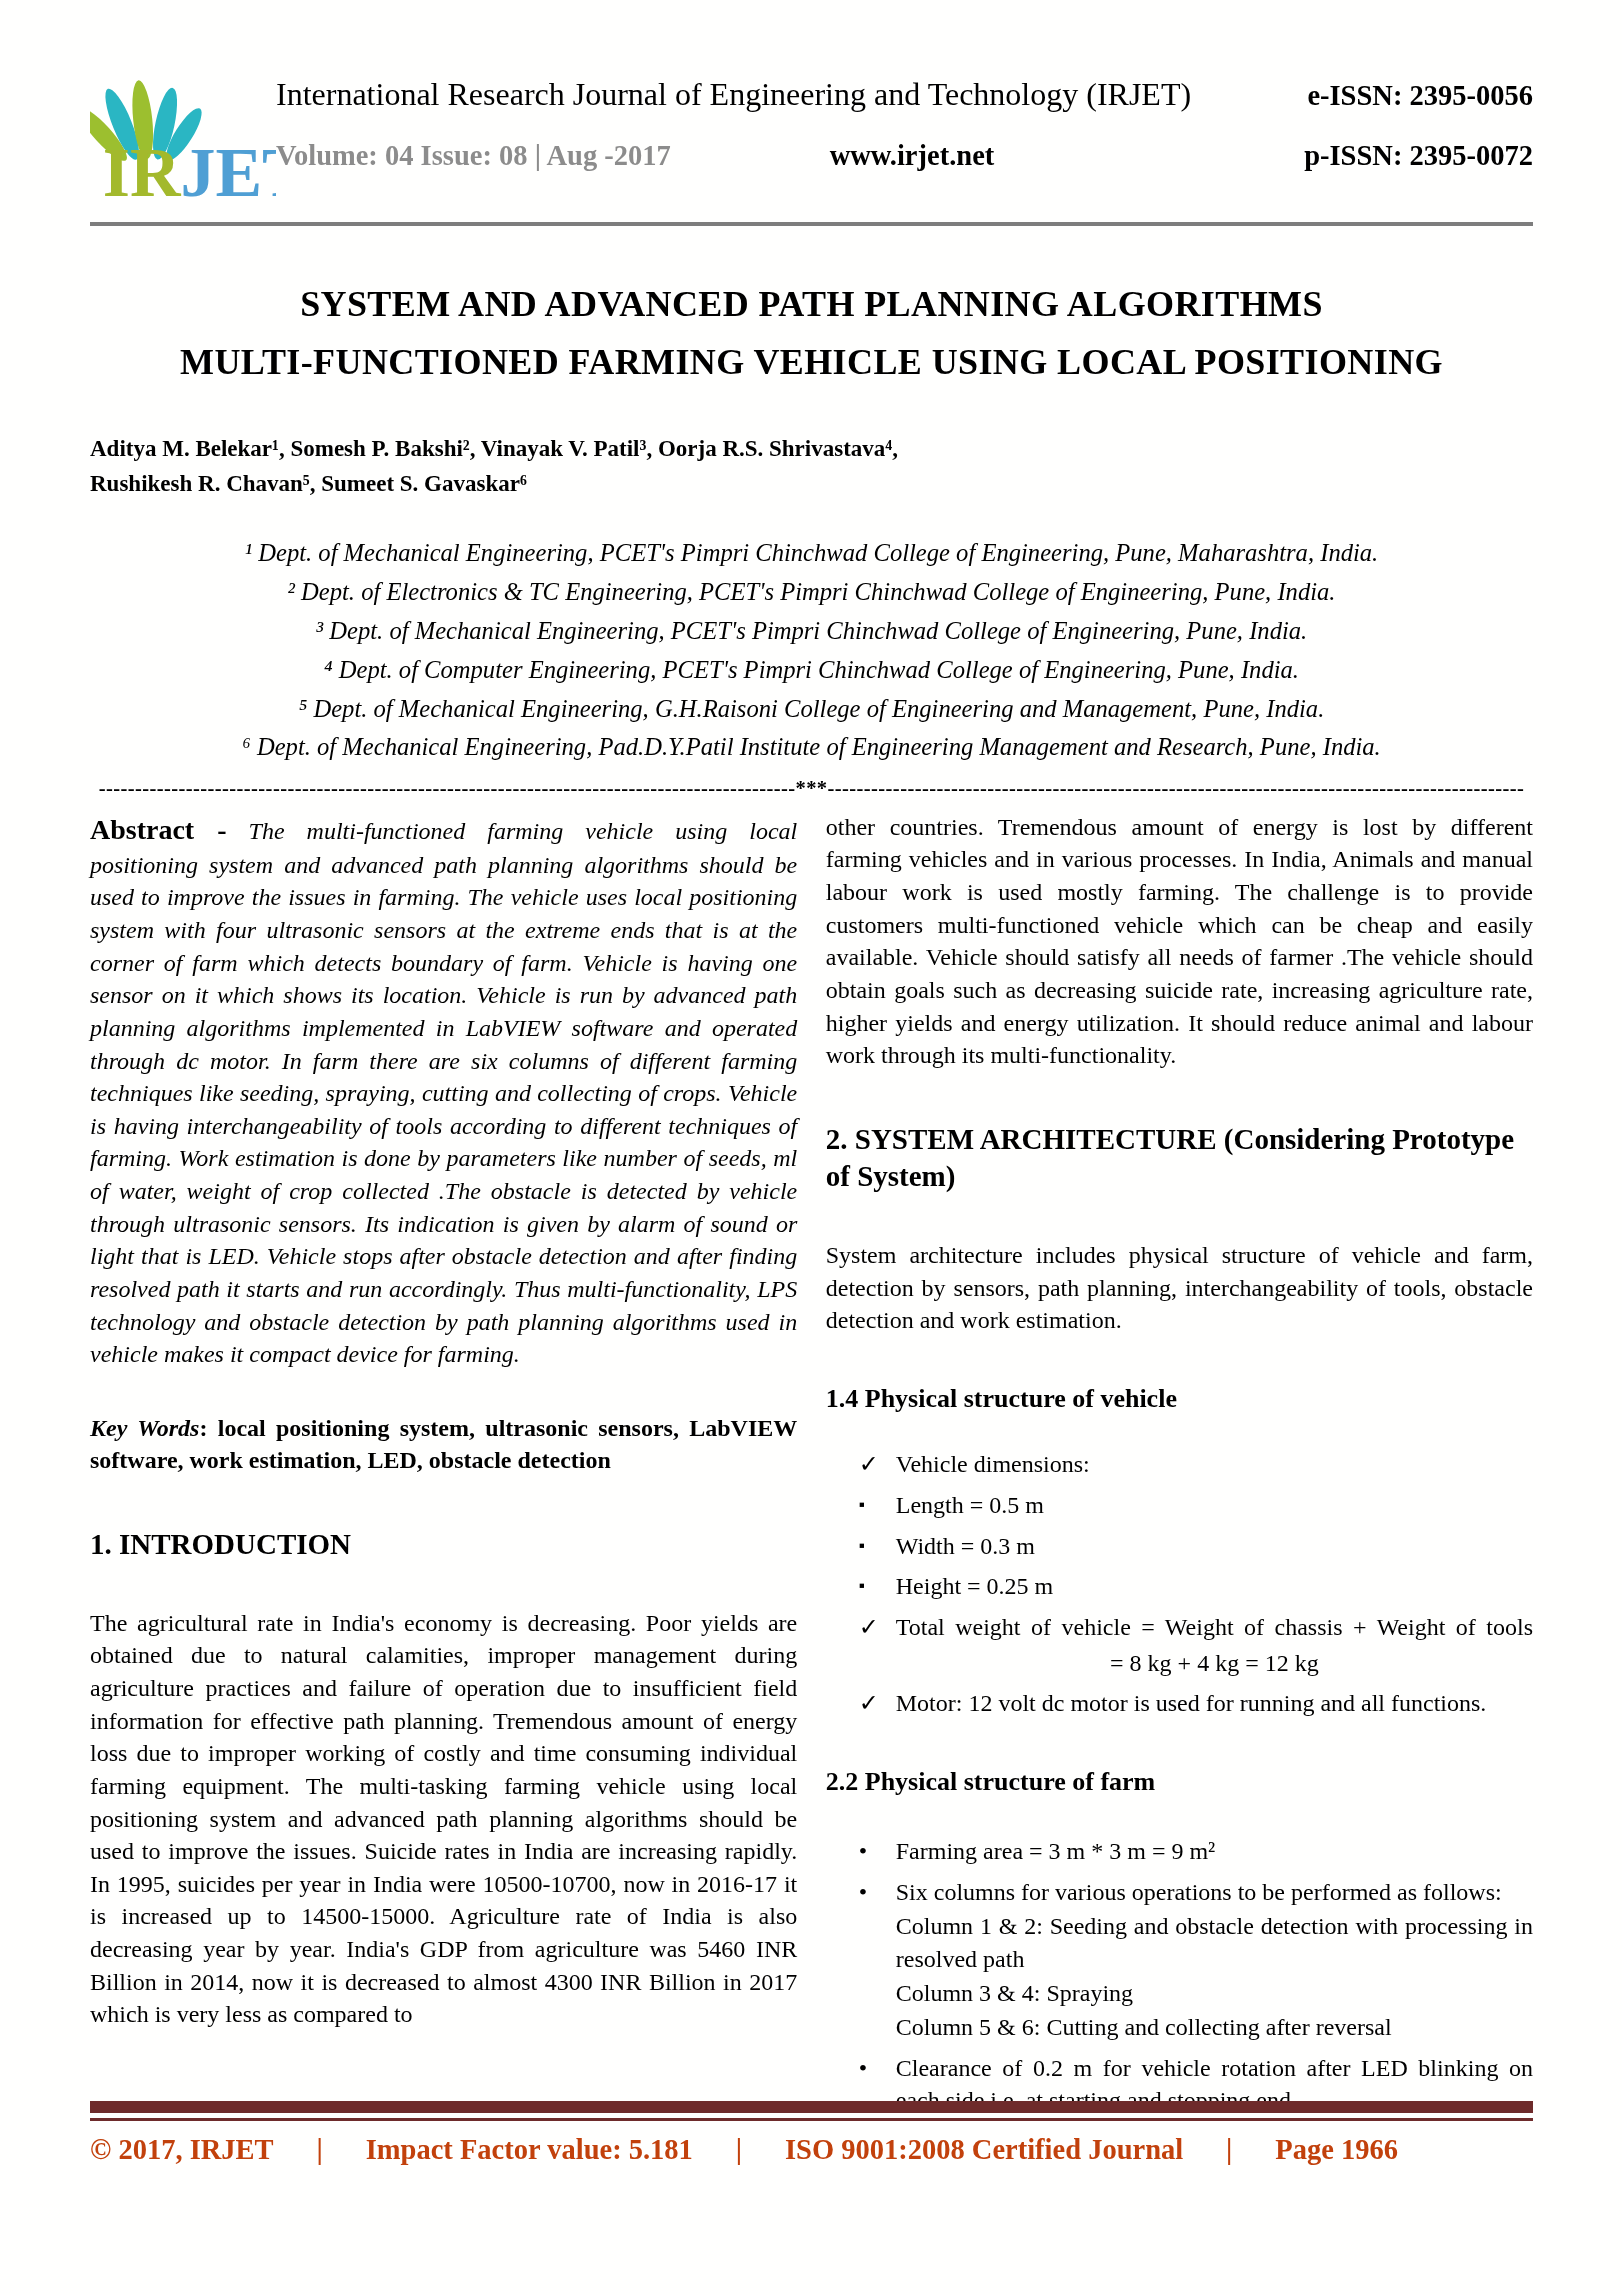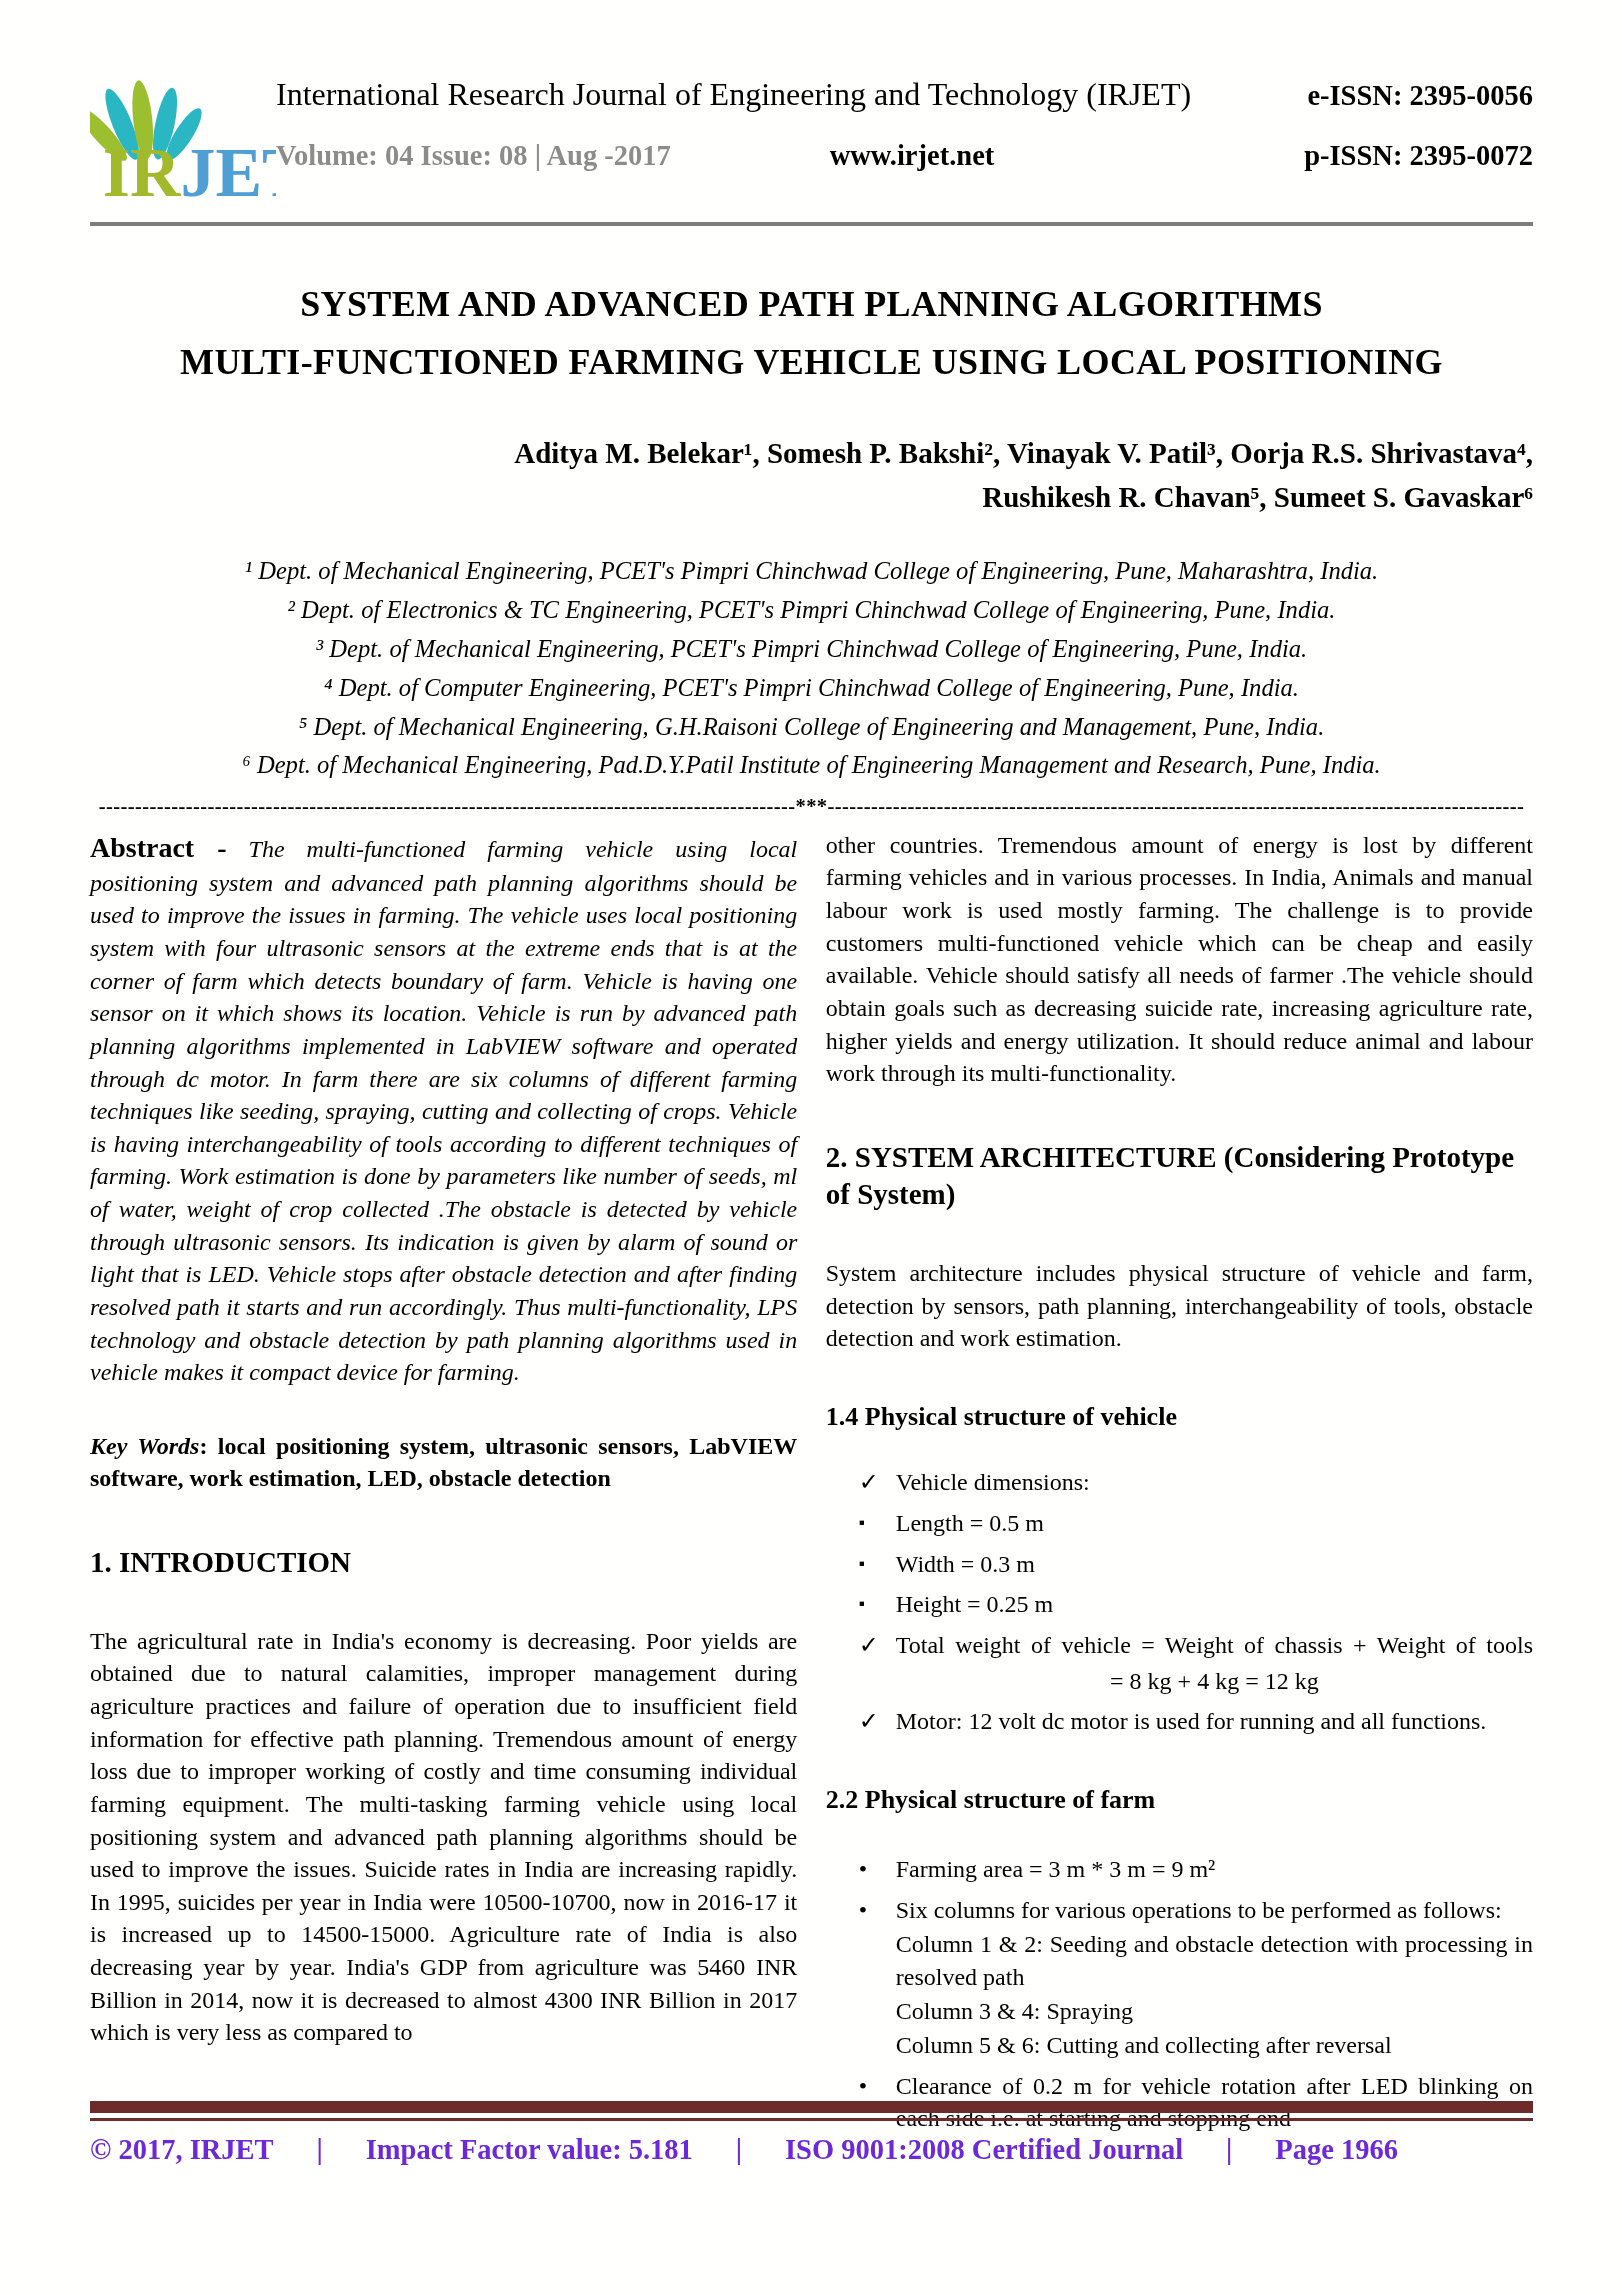--- a/index.html
+++ b/index.html
@@ -13,21 +13,21 @@
   .logo { width:186px; height:131px; flex:0 0 auto; position:relative; }
   .header-text { flex:1; padding-top:6.3px; }
   .hrow { display:flex; justify-content:space-between; align-items:baseline; }
   .hrow + .hrow { margin-top:27px; }
   .journal-title { font-size:32px; font-weight:normal; }
   .issn { font-size:28.5px; font-weight:bold; white-space:nowrap; margin-left:24px;font-family:Liberation Serif, serif; }
   .volume { font-size:28.5px; font-weight:bold; color:#8c8c8c; }
   .website { font-size:28.5px; font-weight:bold; margin-right:127px; }
   
   .paper-title { margin-top:49px; text-align:center; font-weight:bold; font-size:36px; line-height:1.62; letter-spacing:0.4px; }
-  .authors { margin-top:41px; text-align:right; font-weight:bold; font-size:29px; line-height:1.5; }
+  .authors { margin-top:41px; text-align:left; font-weight:bold; font-size:23px; line-height:1.5; }
   .affiliations { margin-top:33px; text-align:center; font-style:italic; font-size:24.6px; line-height:1.58; }
   .sep-line { margin-top:9.5px; text-align:center; white-space:nowrap; overflow:hidden; font-size:20.6px; font-weight:bold; letter-spacing:0.4px; }
   
   .columns { display:flex; gap:28.5px; margin-top:11px; }
   .col { flex:1 1 0; font-size:24px; line-height:1.36; text-align:justify; }
   .abstract-label { font-weight:bold; font-size:28px; font-style:normal; }
   .abstract-text { font-style:italic; }
   .keywords { margin-top:41px; font-weight:bold; }
   .kw-label { font-style:italic; }
   .h-section { font-weight:bold; font-size:29px; margin-top:49px; line-height:1.3; text-align:left; }
@@ -40,21 +40,21 @@
   .li .marker.sq { font-size:17.4px; padding-top:4px; }
   .li .content { flex:1; }
   .spread { text-align:justify; text-align-last:justify; }
   .formula { text-align:center; margin-top:3.2px; }
   .sub-line { margin-top:1.6px; }
   .flist { margin-top:36px; }
   
   .footer { position:absolute; left:90px; right:90px; top:2101px; }
   .fbar-thick { height:12px; }
   .fbar-thin { height:3.2px; margin-top:4.8px; }
-  .frow { display:flex; justify-content:space-between; align-items:baseline; margin-top:12.7px; font-size:28.5px; font-weight:bold; color:#6d28d9; padding-right:135px; }
+  .frow { display:flex; justify-content:space-between; align-items:baseline; margin-top:12.7px; font-size:28.5px; font-weight:bold; color:#c2410c; padding-right:135px; }
   .logo-ir { font-weight:bold; font-size:44px; }
 </style>
 </head>
 <body>
 
 <div class="page">
 
   <div class="header">
     <div class="logo">
       <svg width="186" height="131" viewBox="0 0 117 82">

